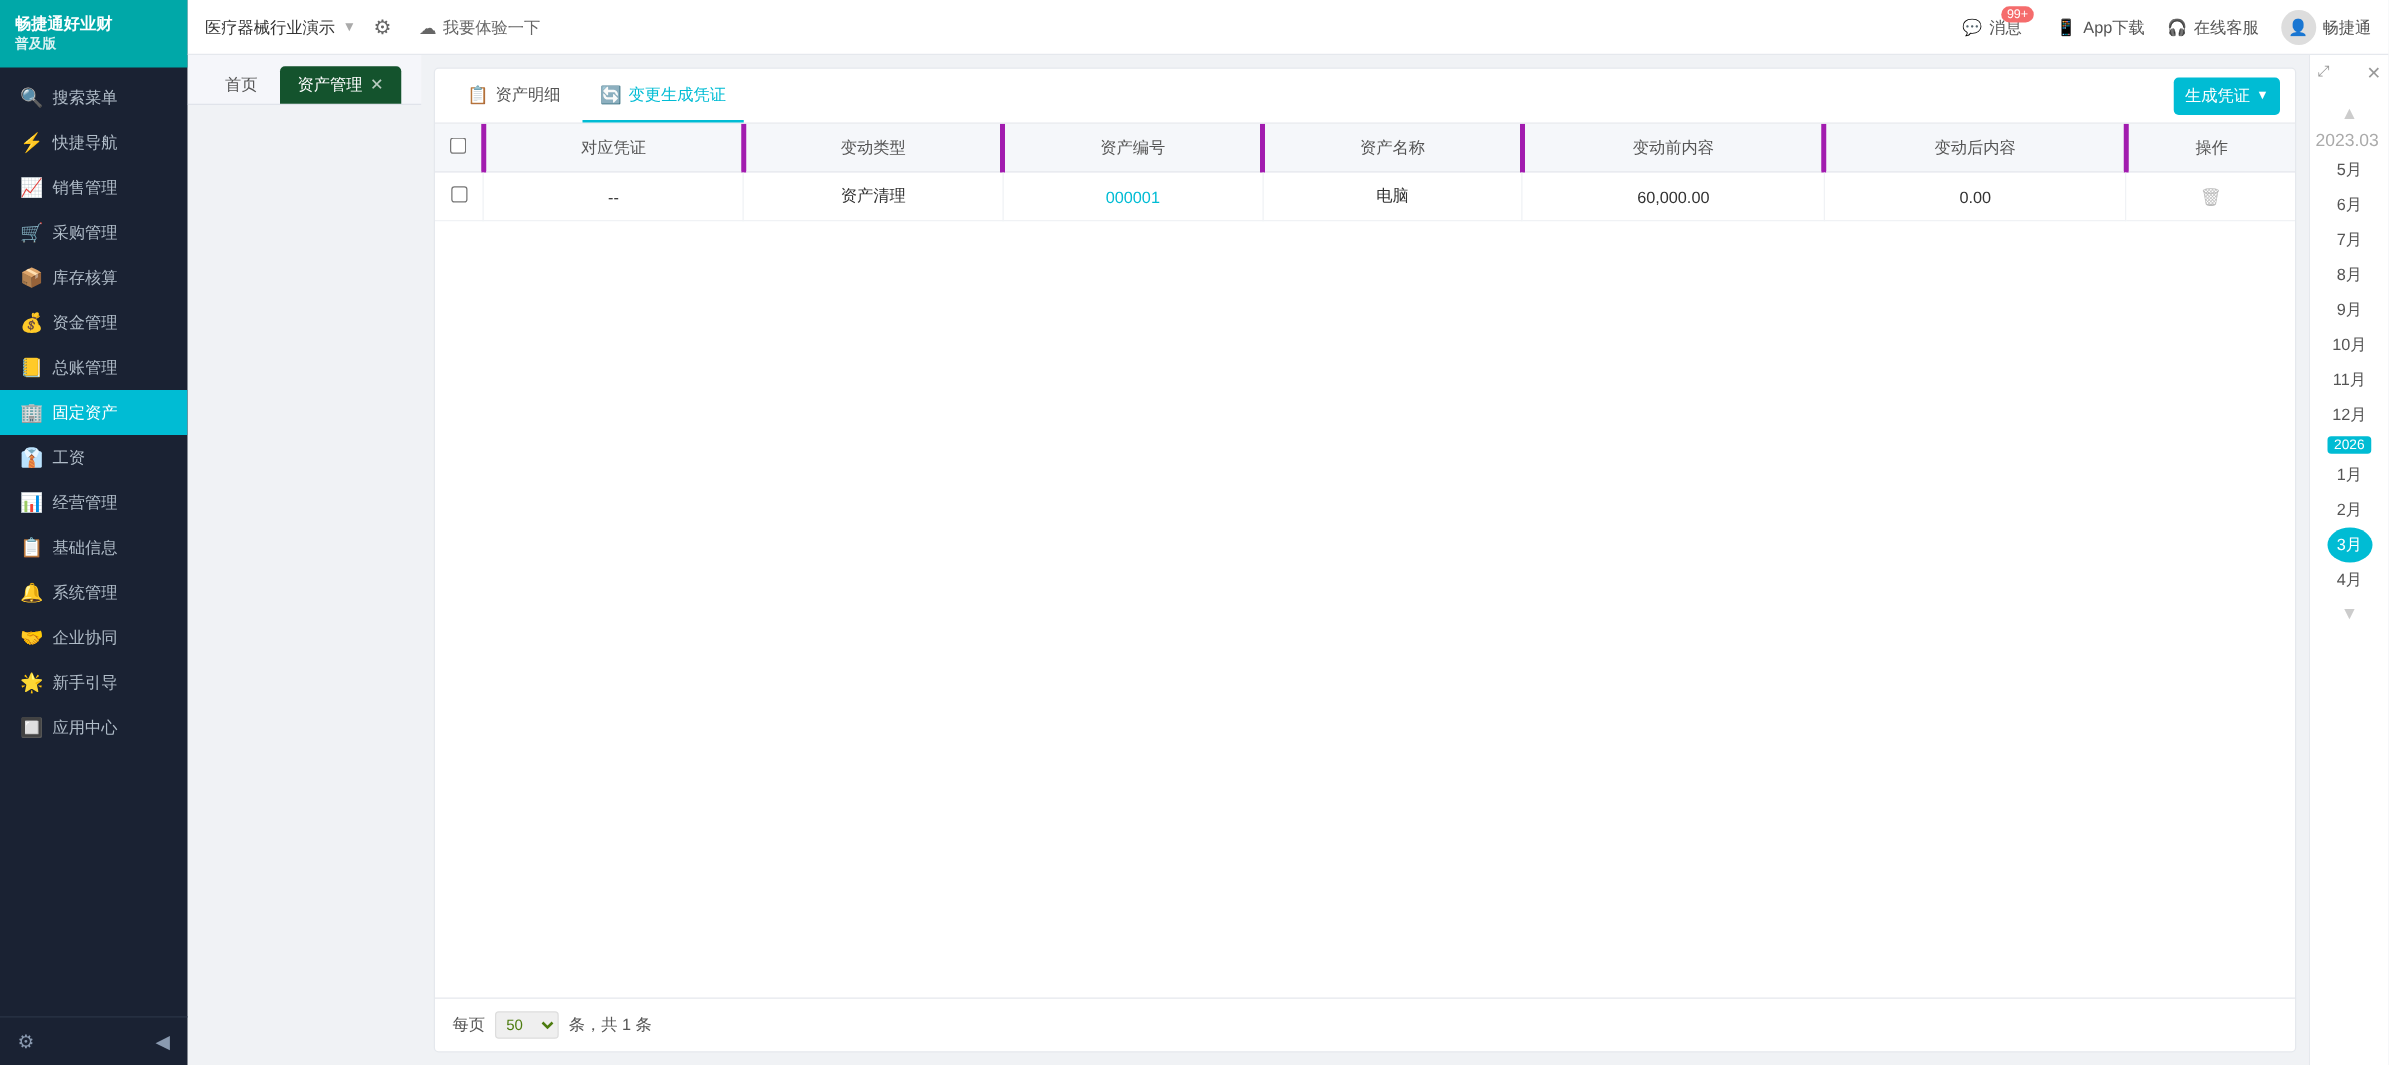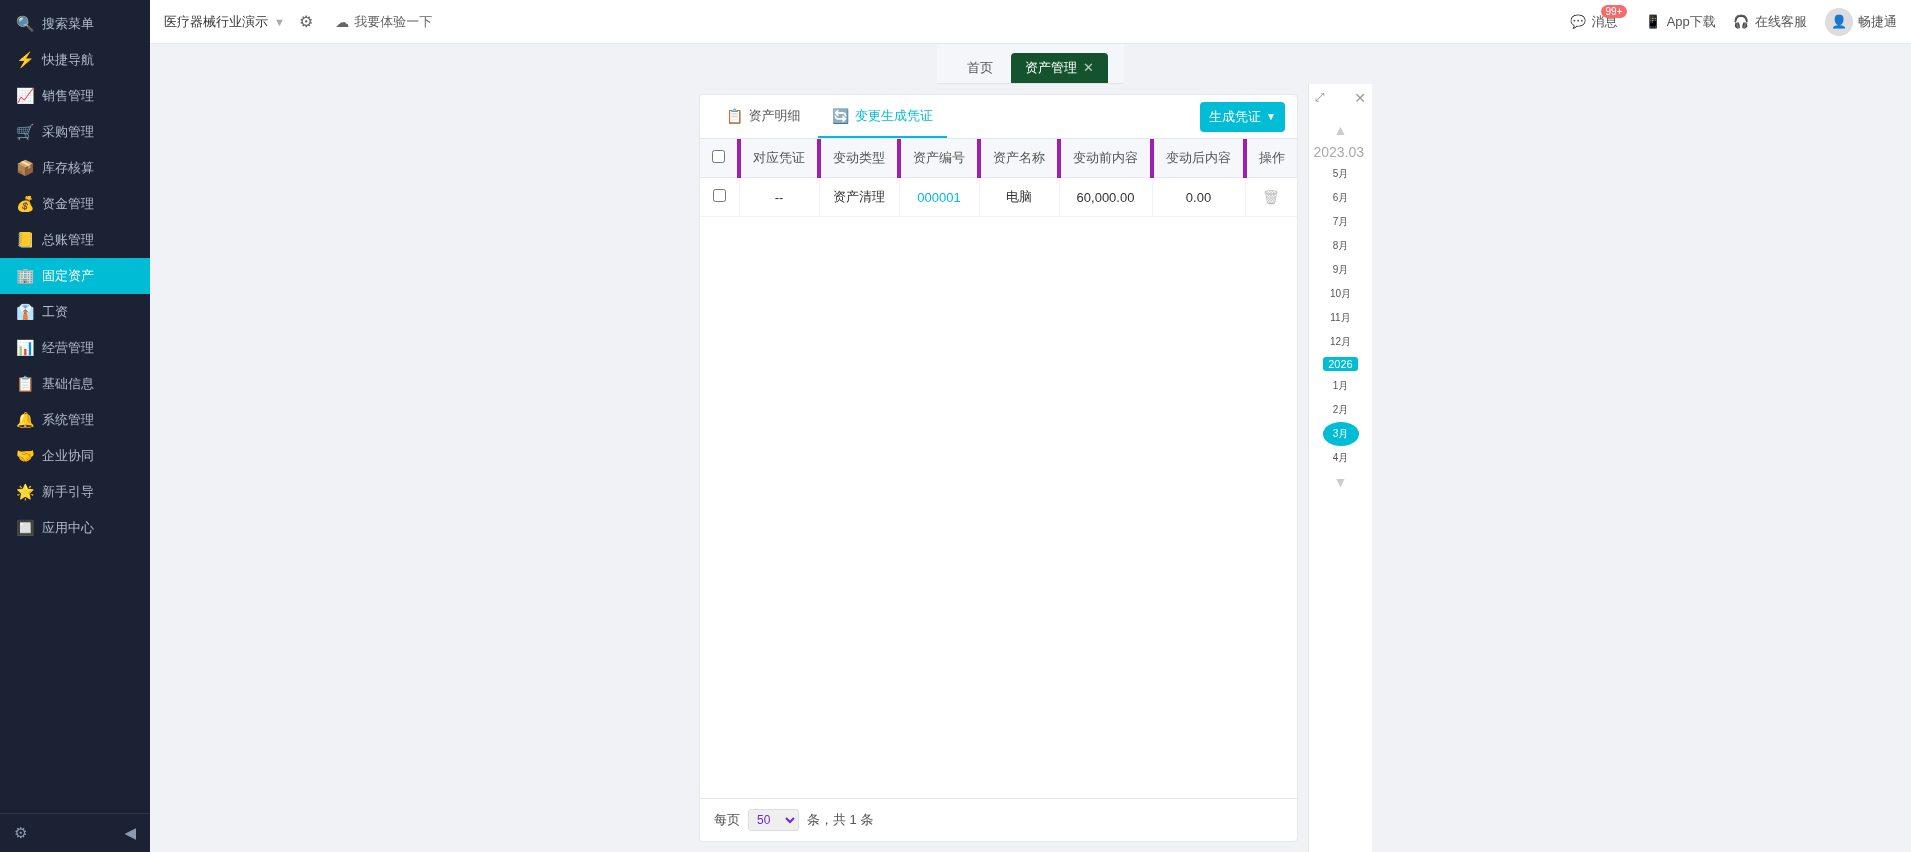--- a/index.html
+++ b/index.html
@@ -124,22 +124,21 @@
       justify-content: center;
       font-size: 13px;
       color: #666;
     }
 
     
     .content {
       flex: 1;
       overflow: hidden;
       display: flex;
-      flex-direction: column;
-      align-items: center;
+      flex-direction: row;
     }
 
     
     .tabs-bar {
       background: #f5f6fa;
       border-bottom: 1px solid #e0e3ea;
       height: 40px;
       display: flex;
       align-items: flex-end;
       padding: 0 16px;
@@ -259,21 +258,21 @@
       align-items: center;
       gap: 8px;
       font-size: 13px;
       color: #555;
     }
     .page-size-select {
       border: 1px solid #ddd;
       border-radius: 3px;
       padding: 2px 4px;
       font-size: 12px;
-      color: #6d28d9;
+      color: #4d7c0f;
     }
 
     
     .calendar-panel {
       width: 64px;
       background: #fff;
       border-left: 1px solid #e5e8ed;
       display: flex;
       flex-direction: column;
       align-items: center;
@@ -308,21 +307,21 @@
       color: #aaa;
       text-align: right;
       width: 100%;
       padding-right: 8px;
       margin: 2px 0;
     }
     .cal-month {
       width: 100%;
       text-align: center;
       padding: 5px 4px;
-      font-size: 10px;
+      font-size: 13px;
       color: #555;
       cursor: pointer;
       border-radius: 3px;
     }
     .cal-month.active {
       background: #00bcd4;
       color: #fff;
       border-radius: 50%;
       width: 36px;
       margin: 0 auto;
@@ -333,20 +332,24 @@
       border-radius: 3px;
       padding: 1px 5px;
       font-size: 11px;
       margin: 3px 0;
     }
   </style>
 </head>
 <body>
 
 <div class="sidebar">
+  <div class="sidebar-logo">
+    <span>畅捷通好业财</span>
+    <span class="sub">普及版</span>
+  </div>
 
   <div class="sidebar-nav" id="sidebar-nav">
       <div class="sidebar-item">
         <span class="icon">🔍</span>
         <span>搜索菜单</span>
       </div>
       <div class="sidebar-item">
         <span class="icon">⚡</span>
         <span>快捷导航</span>
       </div>

